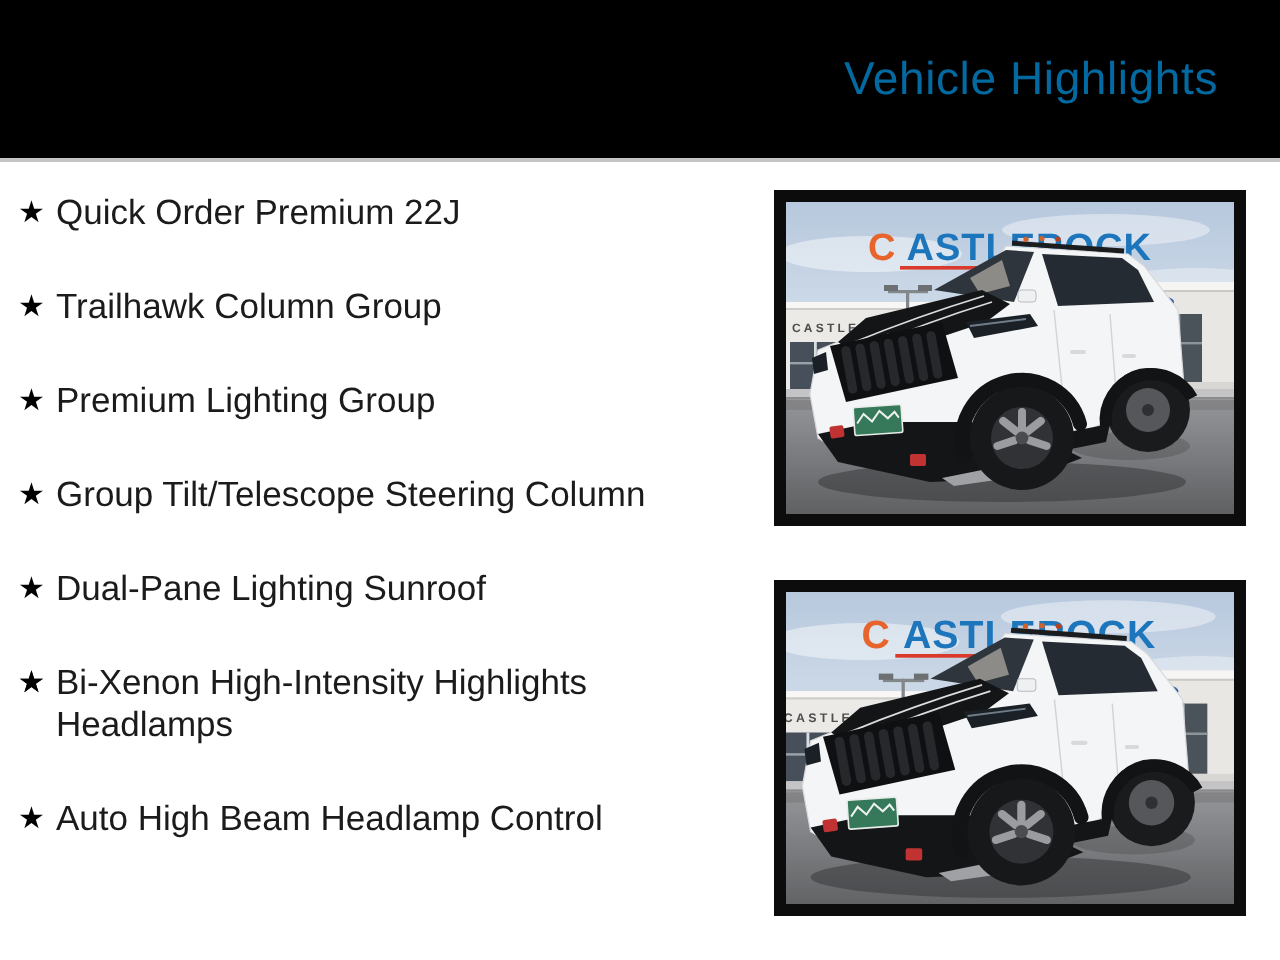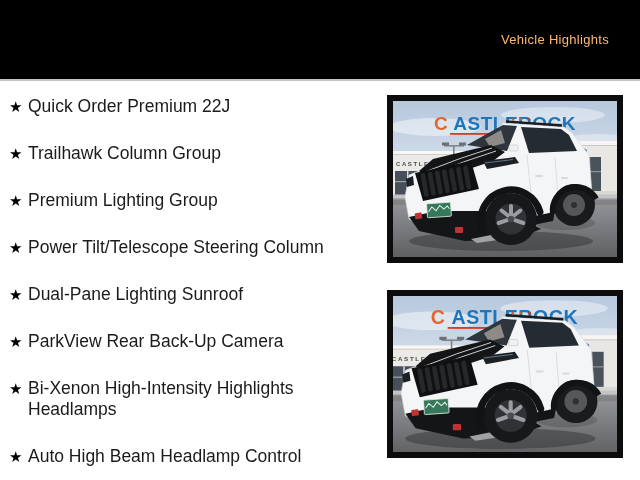--- a/index.html
+++ b/index.html
@@ -7,21 +7,21 @@
     width:640px;height:480px;overflow:hidden;position:relative;
     background:#ffffff;
     font-family:"Liberation Sans","DejaVu Sans",sans-serif;
   }
   .topbar{
     position:absolute;top:0;left:0;width:640px;height:81px;
     background:#000000;border-bottom:2px solid #c4c4c4;box-sizing:border-box;
     display:flex;align-items:center;justify-content:flex-end;padding-right:31px;
   }
   .topbar h1{
-    margin:0;color:#fdba74;font-size:13px;font-weight:400;letter-spacing:.3px;
+    margin:0;color:#0369a1;font-size:23px;font-weight:400;letter-spacing:.3px;
   }
   .features{
     position:absolute;left:0;top:81px;margin:0;list-style:none;
     padding:15px 0 0 0;width:372px;
   }
   .features li{
     position:relative;padding-left:28px;margin:0 0 26px 0;
     font-size:17.5px;line-height:21px;color:#1b1b1b;width:340px;
   }
   .features .star{
@@ -201,29 +201,28 @@
     <li>
       <span class="star">★</span>
       <span>Trailhawk Column Group</span>
     </li>
     <li>
       <span class="star">★</span>
       <span>Premium Lighting Group</span>
     </li>
     <li>
       <span class="star">★</span>
-      <span>Power Tilt/Telescope Steering Column</span>
+      <span>Group Tilt/Telescope Steering Column</span>
     </li>
     <li>
       <span class="star">★</span>
       <span>Dual-Pane Lighting Sunroof</span>
     </li>
     <li>
       <span class="star">★</span>
-      <span>ParkView Rear Back-Up Camera</span>
     </li>
     <li>
       <span class="star">★</span>
       <span>Bi-Xenon High-Intensity Highlights Headlamps</span>
     </li>
     <li>
       <span class="star">★</span>
       <span>Auto High Beam Headlamp Control</span>
     </li>
   </ul>

